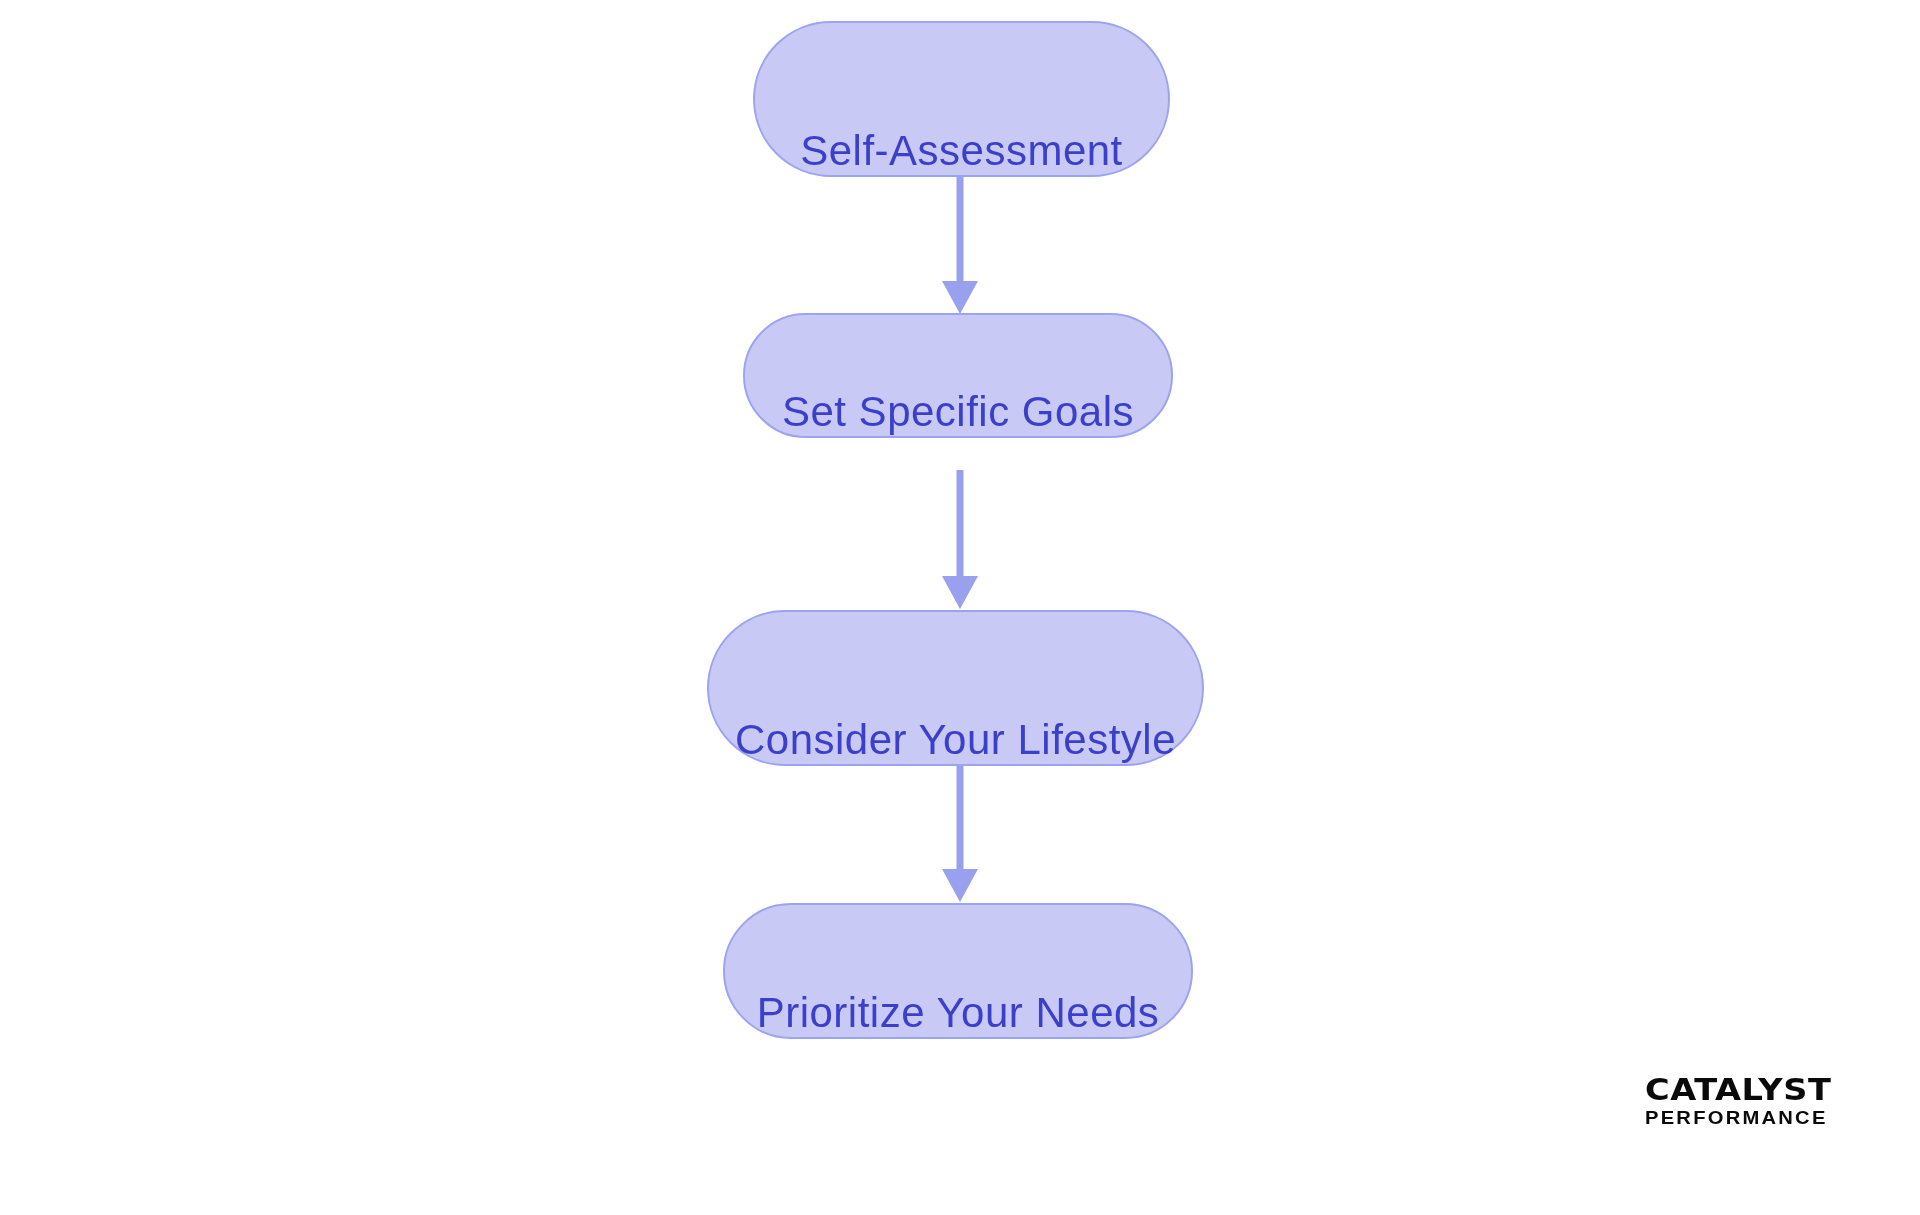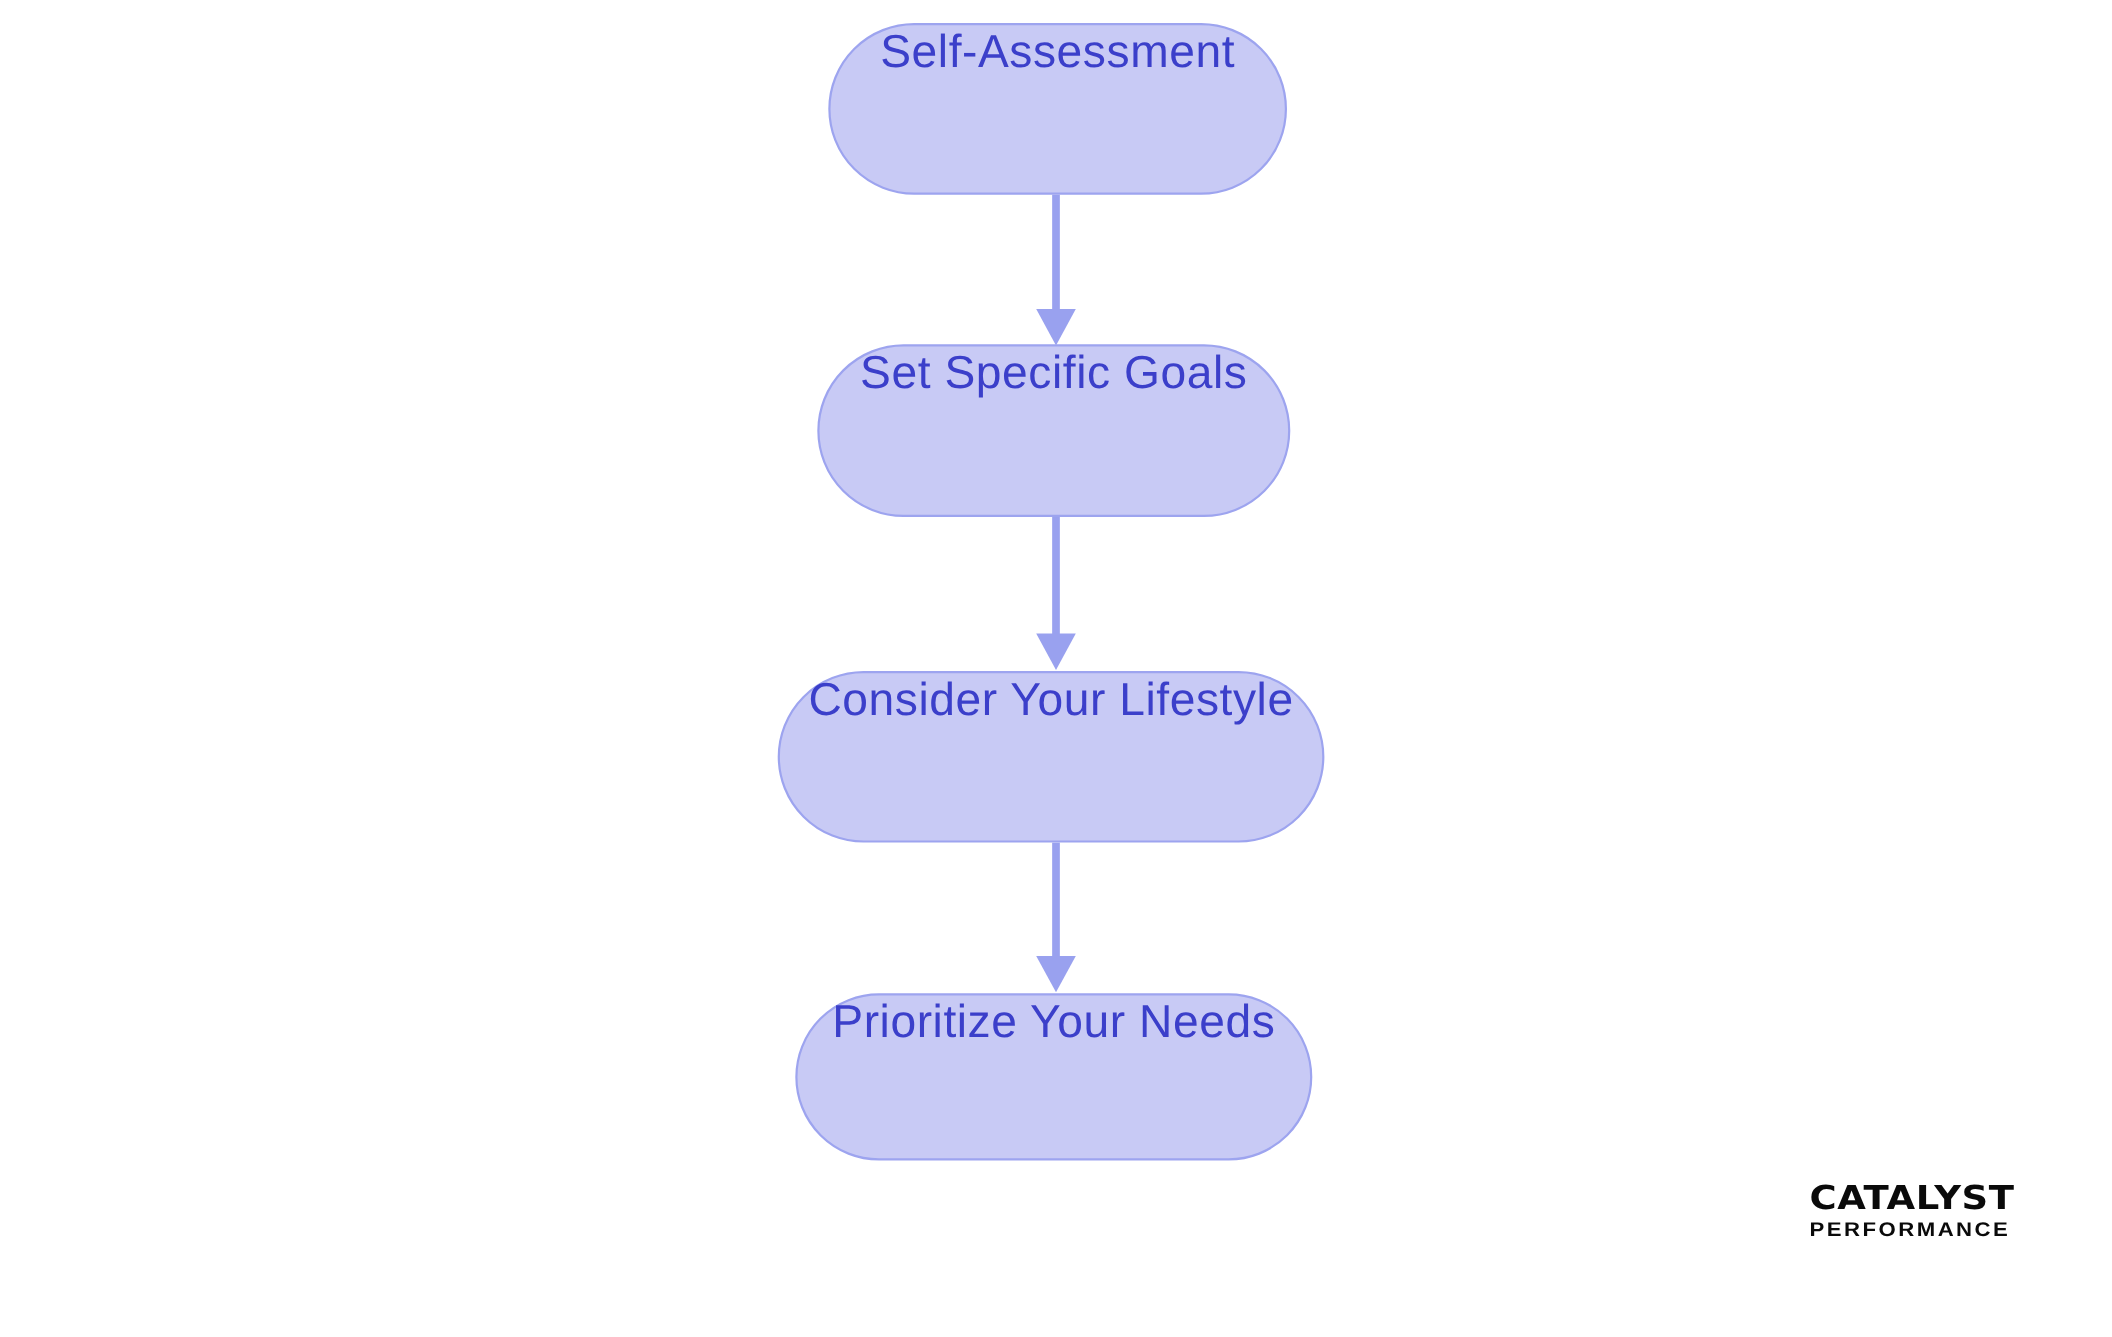--- a/index.html
+++ b/index.html
@@ -20,34 +20,34 @@
   .canvas {
     position: relative;
     width: 1920px; height: 1215px;
   }
   .node {
     position: absolute;
     border-radius: 999px;
     background: var(--node-fill);
     border: 2.5px solid var(--node-border);
     display: flex;
-    align-items: flex-start;
+    align-items: flex-end;
     justify-content: center;
   }
   .node-label {
     color: var(--node-text);
     font-size: 42px;
     font-weight: 400;
     letter-spacing: 0.5px;
     white-space: nowrap;
   }
   #node-0 { left: 753px; top:  21px; width: 417px; height: 156px; }
-  #node-1 { left: 743px; top: 313px; width: 430px; height: 157px; }
+  #node-1 { left: 743px; top: 313px; width: 430px; height: 125px; }
   #node-2 { left: 707px; top: 610px; width: 497px; height: 156px; }
-  #node-3 { left: 723px; top: 903px; width: 470px; height: 152px; }
+  #node-3 { left: 723px; top: 903px; width: 470px; height: 136px; }
   .edges-layer {
     position: absolute;
     left: 0; top: 0;
     width: 1920px; height: 1215px;
     pointer-events: none;
   }
   .logo {
     position: absolute;
     left: 1645px; top: 1074px;
     color: var(--ink);

